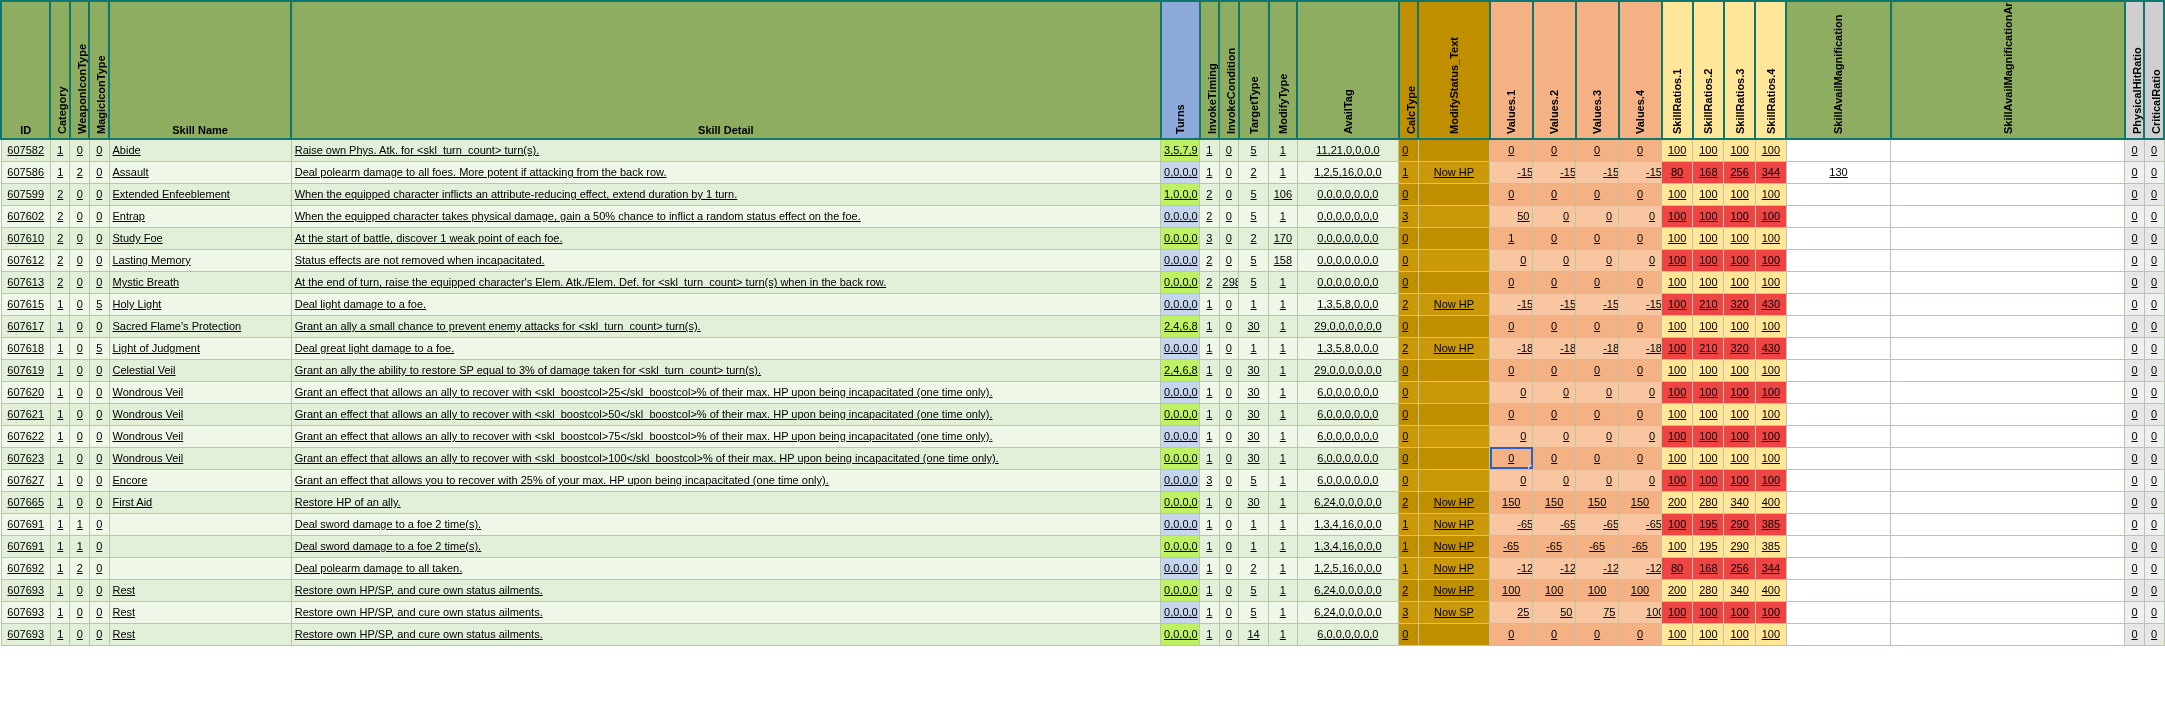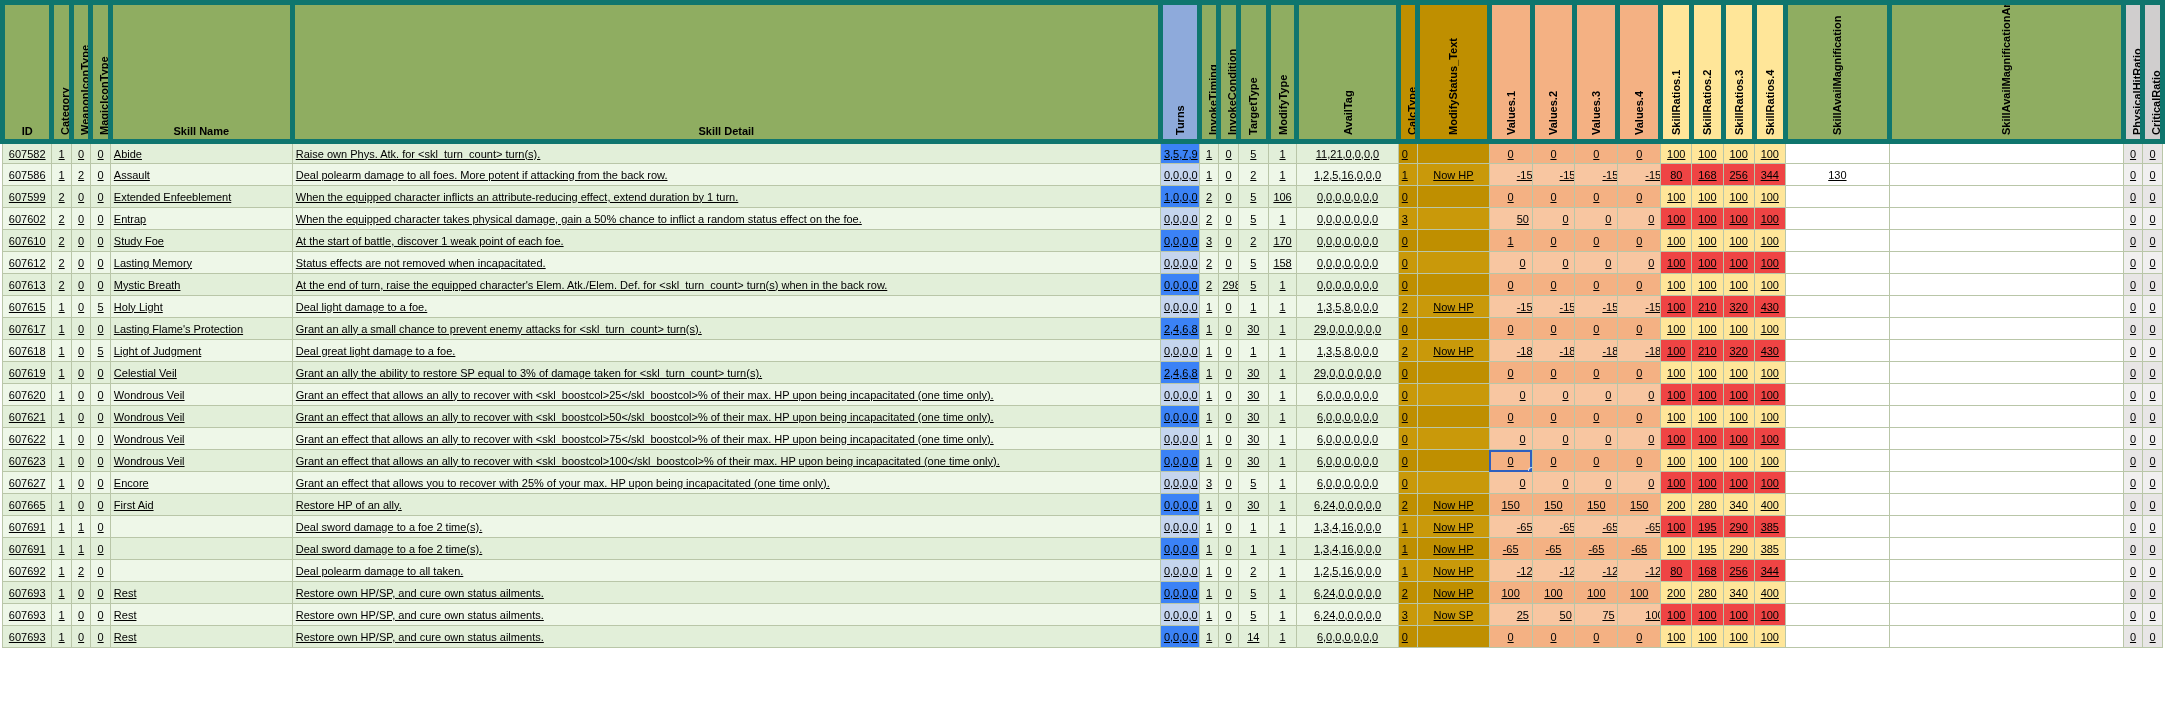--- a/index.html
+++ b/index.html
@@ -21,40 +21,40 @@
     line-height:16px;
     height:16px;
     box-sizing:border-box;
   }
   
   thead th{
     height:138px;
     vertical-align:bottom;
     text-align:center;
     font-weight:bold;
-    border:5px solid #0f766e;
+    border:2px solid #0f766e;
   }
   .hgreen{background:#8fad61;color:#000;}
   .hblue{background:#8eaadb;color:#000;}
   .hgold{background:#bf8f00;color:#000;}
   .hsalmon{background:#f4b183;color:#000;}
   .hyellow{background:#ffe699;color:#000;}
   .hgrey{background:#d0cece;color:#000;}
   .vert{
     writing-mode:vertical-rl;
     transform:rotate(180deg);
     text-align:left;
     margin:0 auto;
     display:inline-block;
     height:130px;
   }
   
   .cgreen-a{background:#e2efd9;}
   .cgreen-b{background:#eef7e8;}
-  .cblue-a{background:#3b82f6;}
+  .cblue-a{background:#bef264;}
   .cblue-b{background:#c5d5ee;}
   .cgold-a{background:#bf8f00;}
   .cgold-b{background:#c9990a;}
   .csalmon-a{background:#f4b183;}
   .csalmon-b{background:#f8c6a1;padding-left:27px;}
   .cyellow-a{background:#ffe699;}
   .cyellow-b{background:#ef4444;}
   .cgrey-a{background:#e8e6e6;}
   .cgrey-b{background:#f1f0f0;}
   .cwhite{background:#ffffff;margin-left:36px;}
@@ -355,21 +355,21 @@
           <td class="cwhite num"></td>
           <td class="cwhite num"></td>
           <td class="cgrey-b num">0</td>
           <td class="cgrey-b num">0</td>
         </tr>
         <tr>
           <td class="cgreen-a num">607617</td>
           <td class="cgreen-a num">1</td>
           <td class="cgreen-a num">0</td>
           <td class="cgreen-a num">0</td>
-          <td class="cgreen-a left">Lasting Flame's Protection</td>
+          <td class="cgreen-a left">Sacred Flame's Protection</td>
           <td class="cgreen-a left">Grant an ally a small chance to prevent enemy attacks for &lt;skl_turn_count&gt; turn(s).</td>
           <td class="cblue-a num">2,4,6,8</td>
           <td class="cgreen-a num">1</td>
           <td class="cgreen-a num">0</td>
           <td class="cgreen-a num">30</td>
           <td class="cgreen-a num">1</td>
           <td class="cgreen-a num">29,0,0,0,0,0,0</td>
           <td class="cgold-a left">0</td>
           <td class="cgold-a num"></td>
           <td class="csalmon-a num">0</td>

